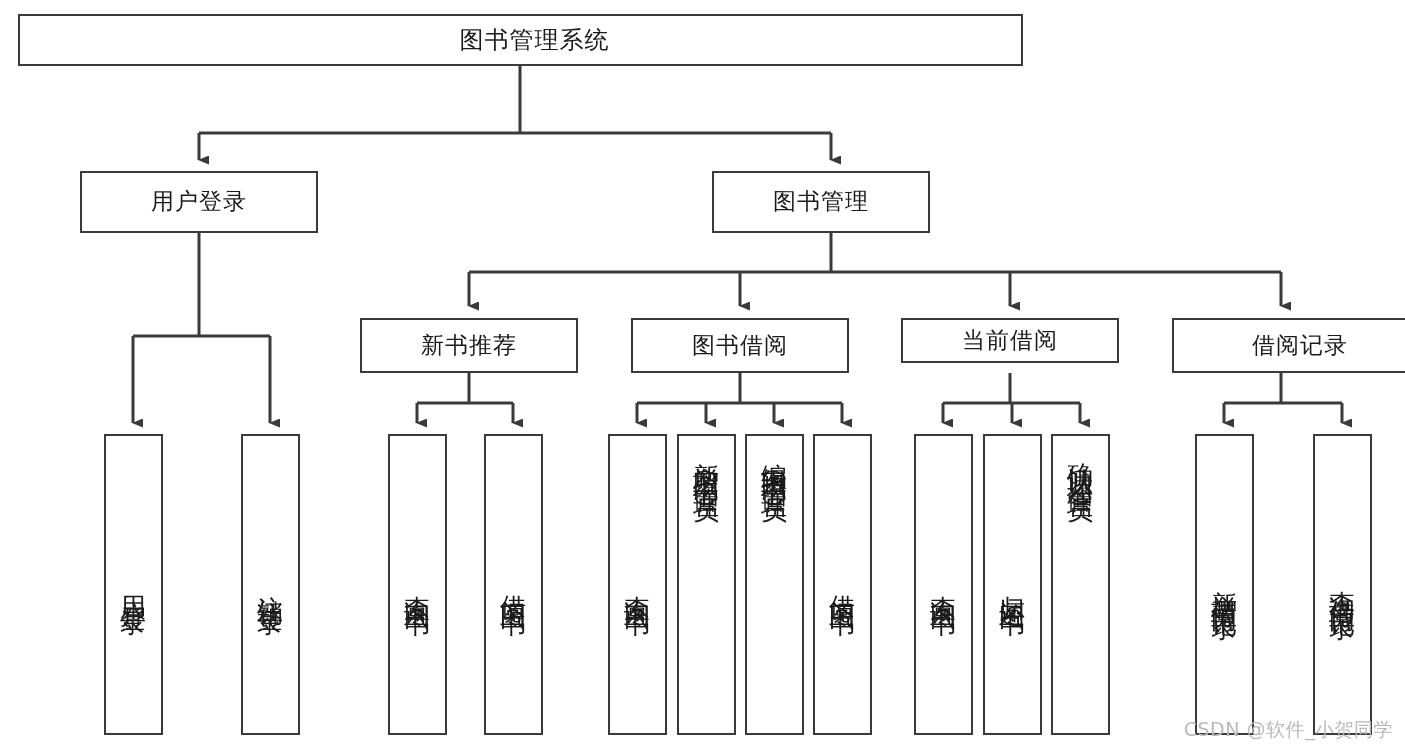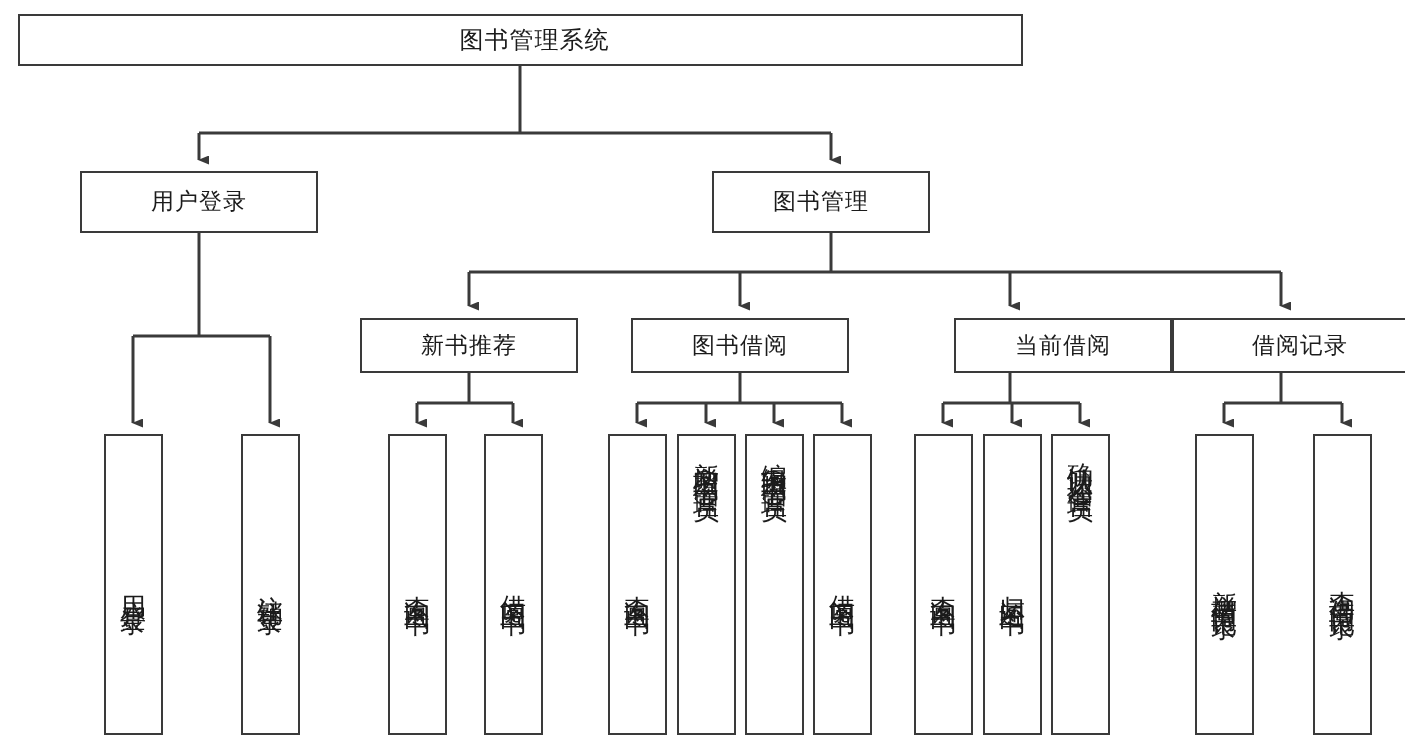--- a/index.html
+++ b/index.html
@@ -141,21 +141,21 @@
   <div class="node horiz" style="left:712px; top:171px; width:218px; height:62px;">
     <span class="node-label">图书管理</span>
   </div>
 
   <div class="node horiz" style="left:360px; top:318px; width:218px; height:55px;">
     <span class="node-label">新书推荐</span>
   </div>
   <div class="node horiz" style="left:631px; top:318px; width:218px; height:55px;">
     <span class="node-label">图书借阅</span>
   </div>
-  <div class="node horiz" style="left:954px; top:318px; width:218px; height:55px;">
+  <div class="node horiz" style="left:901px; top:318px; width:218px; height:45px;">
     <span class="node-label">当前借阅</span>
   </div>
   <div class="node horiz" style="left:1172px; top:318px; width:256px; height:55px;">
     <span class="node-label">借阅记录</span>
   </div>
 
   <div class="node vert centered" style="left:104px; top:434px; width:59px; height:301px;">
     <span class="node-label">用户登录</span>
   </div>
   <div class="node vert centered" style="left:241px; top:434px; width:59px; height:301px;">
@@ -192,14 +192,15 @@
     <span class="node-label">确认归还（管理员）</span>
   </div>
 
   <div class="node vert centered" style="left:1195px; top:434px; width:59px; height:301px;">
     <span class="node-label">新增借阅记录</span>
   </div>
   <div class="node vert centered" style="left:1313px; top:434px; width:59px; height:301px;">
     <span class="node-label">查询借阅记录</span>
   </div>
 
+  <div id="watermark">CSDN @软件_小贺同学</div>
 
 </div>
 
 </body></html>

